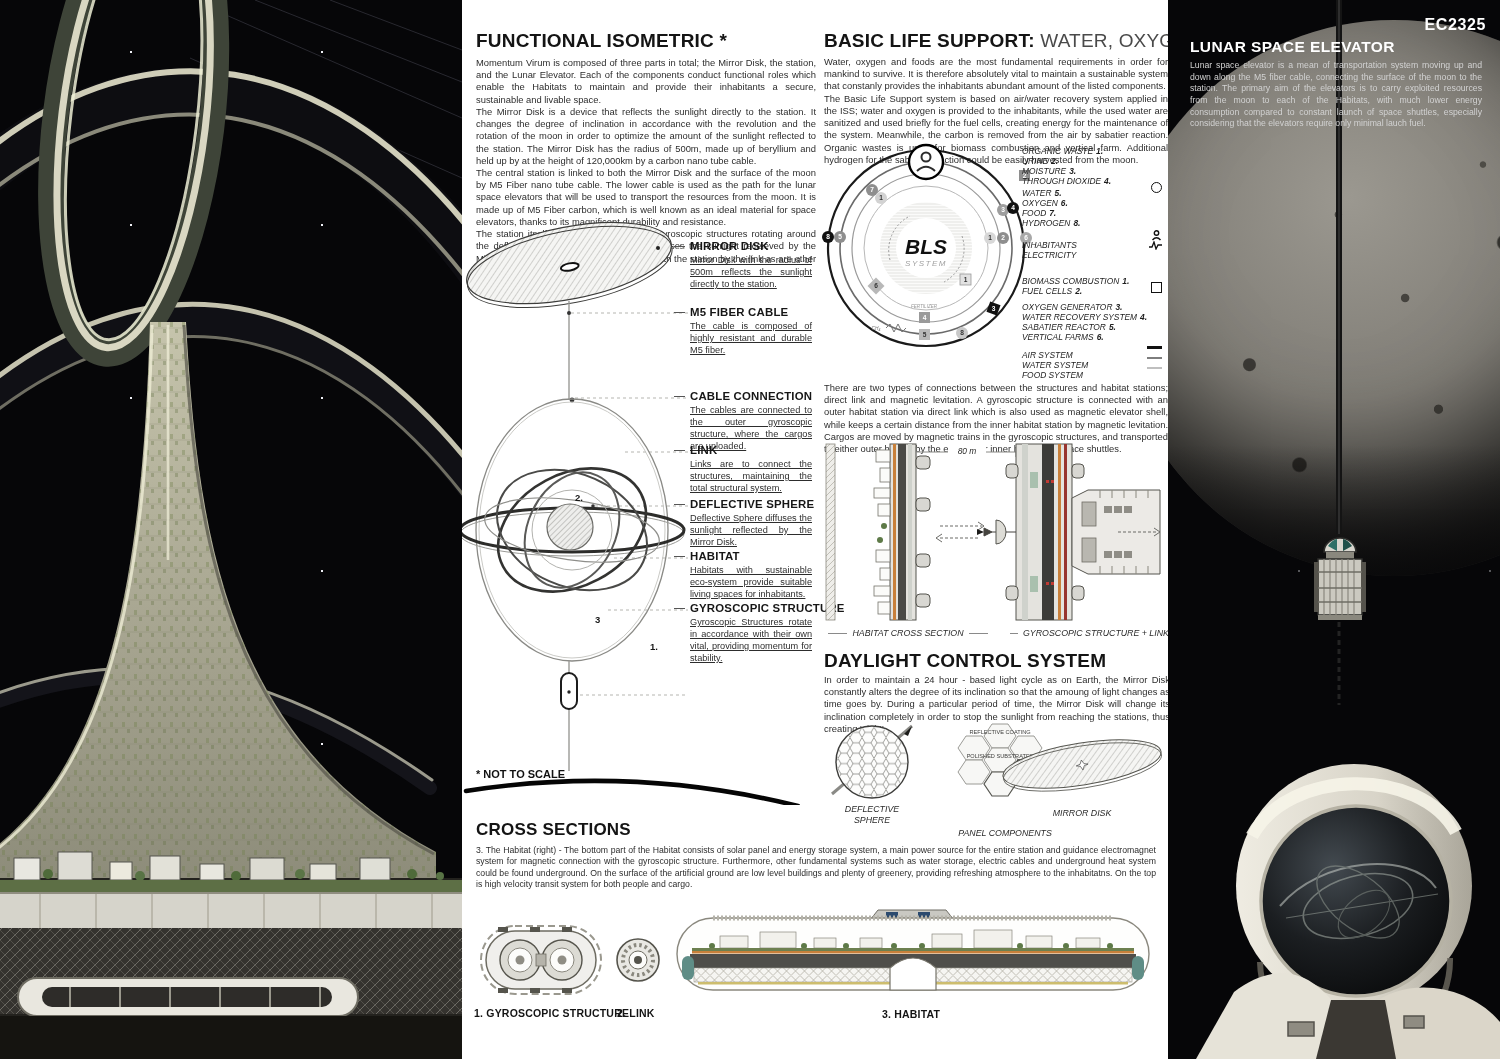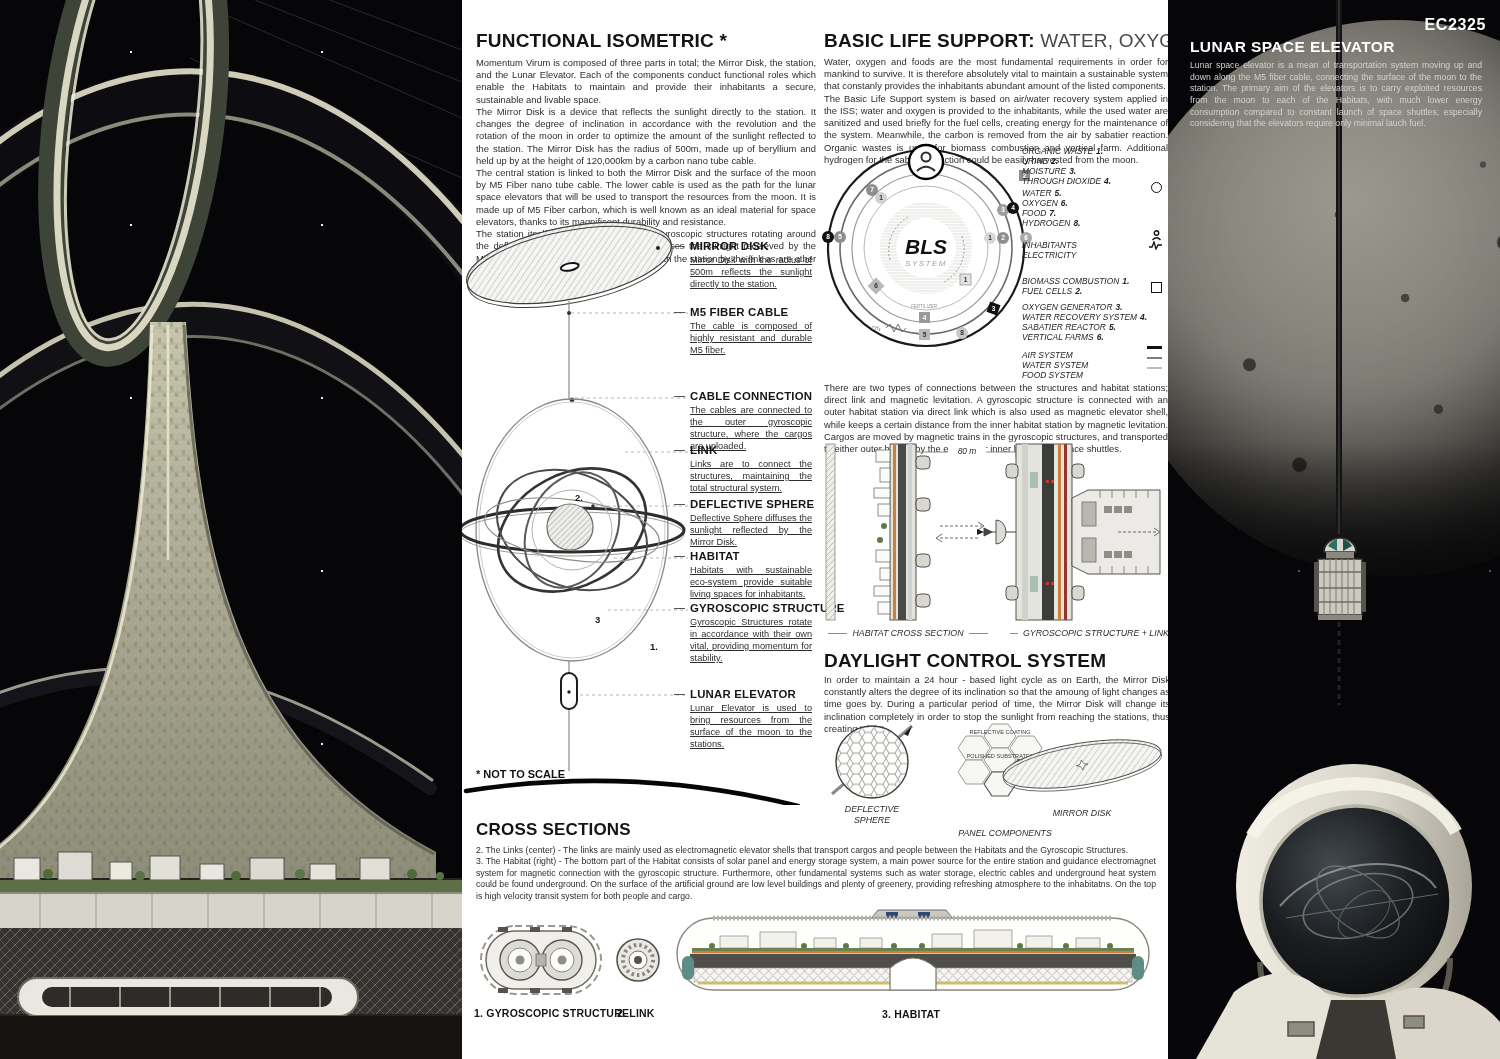--- a/index.html
+++ b/index.html
@@ -255,24 +255,20 @@
       <div class="fi-d">Deflective Sphere diffuses the sunlight reflected by the Mirror Disk.</div>
     </div>
     <div class="abs fi-label" style="left:228px;top:550px;">
       <div class="fi-h">HABITAT</div>
       <div class="fi-d">Habitats with sustainable eco-system provide suitable living spaces for inhabitants.</div>
     </div>
     <div class="abs fi-label" style="left:228px;top:602px;">
       <div class="fi-h">GYROSCOPIC STRUCTURE</div>
       <div class="fi-d">Gyroscopic Structures rotate in accordance with their own vital, providing momentum for stability.</div>
     </div>
-    <div class="abs fi-label" style="left:228px;top:688px;">
-      <div class="fi-h">LUNAR ELEVATOR</div>
-      <div class="fi-d">Lunar Elevator is used to bring resources from the surface of the moon to the stations.</div>
-    </div>
     <div class="abs nts" style="left:14px;top:768px;">* NOT TO SCALE</div>
 
     <div class="abs h1" style="left:362px;top:30px;"><span>BASIC LIFE SUPPORT:</span><span class="lite"> WATER, OXYGEN &amp; FOOD</span></div>
     <div class="abs para" style="left:362px;top:56px;width:344px;">
       <p>Water, oxygen and foods are the most fundamental requirements in order for mankind to survive. It is therefore absolutely vital to maintain a sustainable system that constanly provides  the inhabitants abundant amount of the listed components.</p>
       <p>The Basic Life Support system is based on air/water recovery system applied in the ISS; water and oxygen is provided to the inhabitants, while the used water are sanitized and used briefly for the fuel cells, creating energy for the maintenance of the system. Meanwhile, the carbon is removed from the air by sabatier reaction. Organic wastes is used for biomass combustion and vertical farm. Additional hydrogen for the sabatier reaction could be easily harvested from the moon.</p>
     </div>
 
     <svg class="abs" style="left:358px;top:140px;" width="214" height="214" viewBox="0 0 214 214">
       <defs>
@@ -624,21 +620,20 @@
       <g transform="rotate(-9 84 38)">
         <ellipse cx="84" cy="38" rx="80" ry="21" fill="url(#isoHatch)" stroke="#55554f" stroke-width="1"></ellipse>
         <ellipse cx="84" cy="41" rx="80" ry="21" fill="none" stroke="#55554f" stroke-width=".8"></ellipse>
         <path d="M84,34 l2,4 l4,1 l-4,1 l-2,4 l-2,-4 l-4,-1 l4,-1 Z" fill="#fff" stroke="#333" stroke-width=".6"></path>
       </g>
     </svg>
     <div class="abs smallcap" style="left:560px;top:808px;width:120px;">MIRROR DISK</div>
 
     <div class="abs h1" style="left:14px;top:820px;font-size:17px;">CROSS SECTIONS</div>
     <div class="abs para" style="left:14px;top:845px;width:680px;font-size:8.7px;line-height:1.32;">
-      <p>2. The Links (center) -  The links are mainly used as electromagnetic elevator shells  that transport cargos and people between the Habitats and the Gyroscopic Structures.</p>
       <p>3. The Habitat (right) -  The bottom part of the Habitat consists of solar panel and energy storage system, a main power source for the entire station and guidance electromagnet system for magnetic connection with the gyroscopic structure. Furthermore, other fundamental systems such as water storage, electric cables and underground heat system could be found underground. On the surface of the artificial ground are low level buildings and plenty of greenery, providing refreshing atmosphere to the inhabitatns. On the top is high velocity transit system for both people and cargo.</p>
     </div>
 
     <svg class="abs" style="left:16px;top:918px;" width="126" height="84" viewBox="0 0 126 84">
       <rect x="3" y="8" width="120" height="68" rx="34" fill="none" stroke="#9a988e" stroke-width="2" stroke-dasharray="7 4"></rect>
       <rect x="8" y="13" width="110" height="58" rx="29" fill="#f0efec" stroke="#6e6c62" stroke-width="1.5"></rect>
       <circle cx="42" cy="42" r="20" fill="#dcdbd4" stroke="#55544c" stroke-width="1.4"></circle>
       <circle cx="42" cy="42" r="12" fill="#fcfcfa" stroke="#8a887e" stroke-width="1"></circle>
       <circle cx="42" cy="42" r="4.5" fill="#8f8d84"></circle>
       <circle cx="84" cy="42" r="20" fill="#dcdbd4" stroke="#55544c" stroke-width="1.4"></circle>

